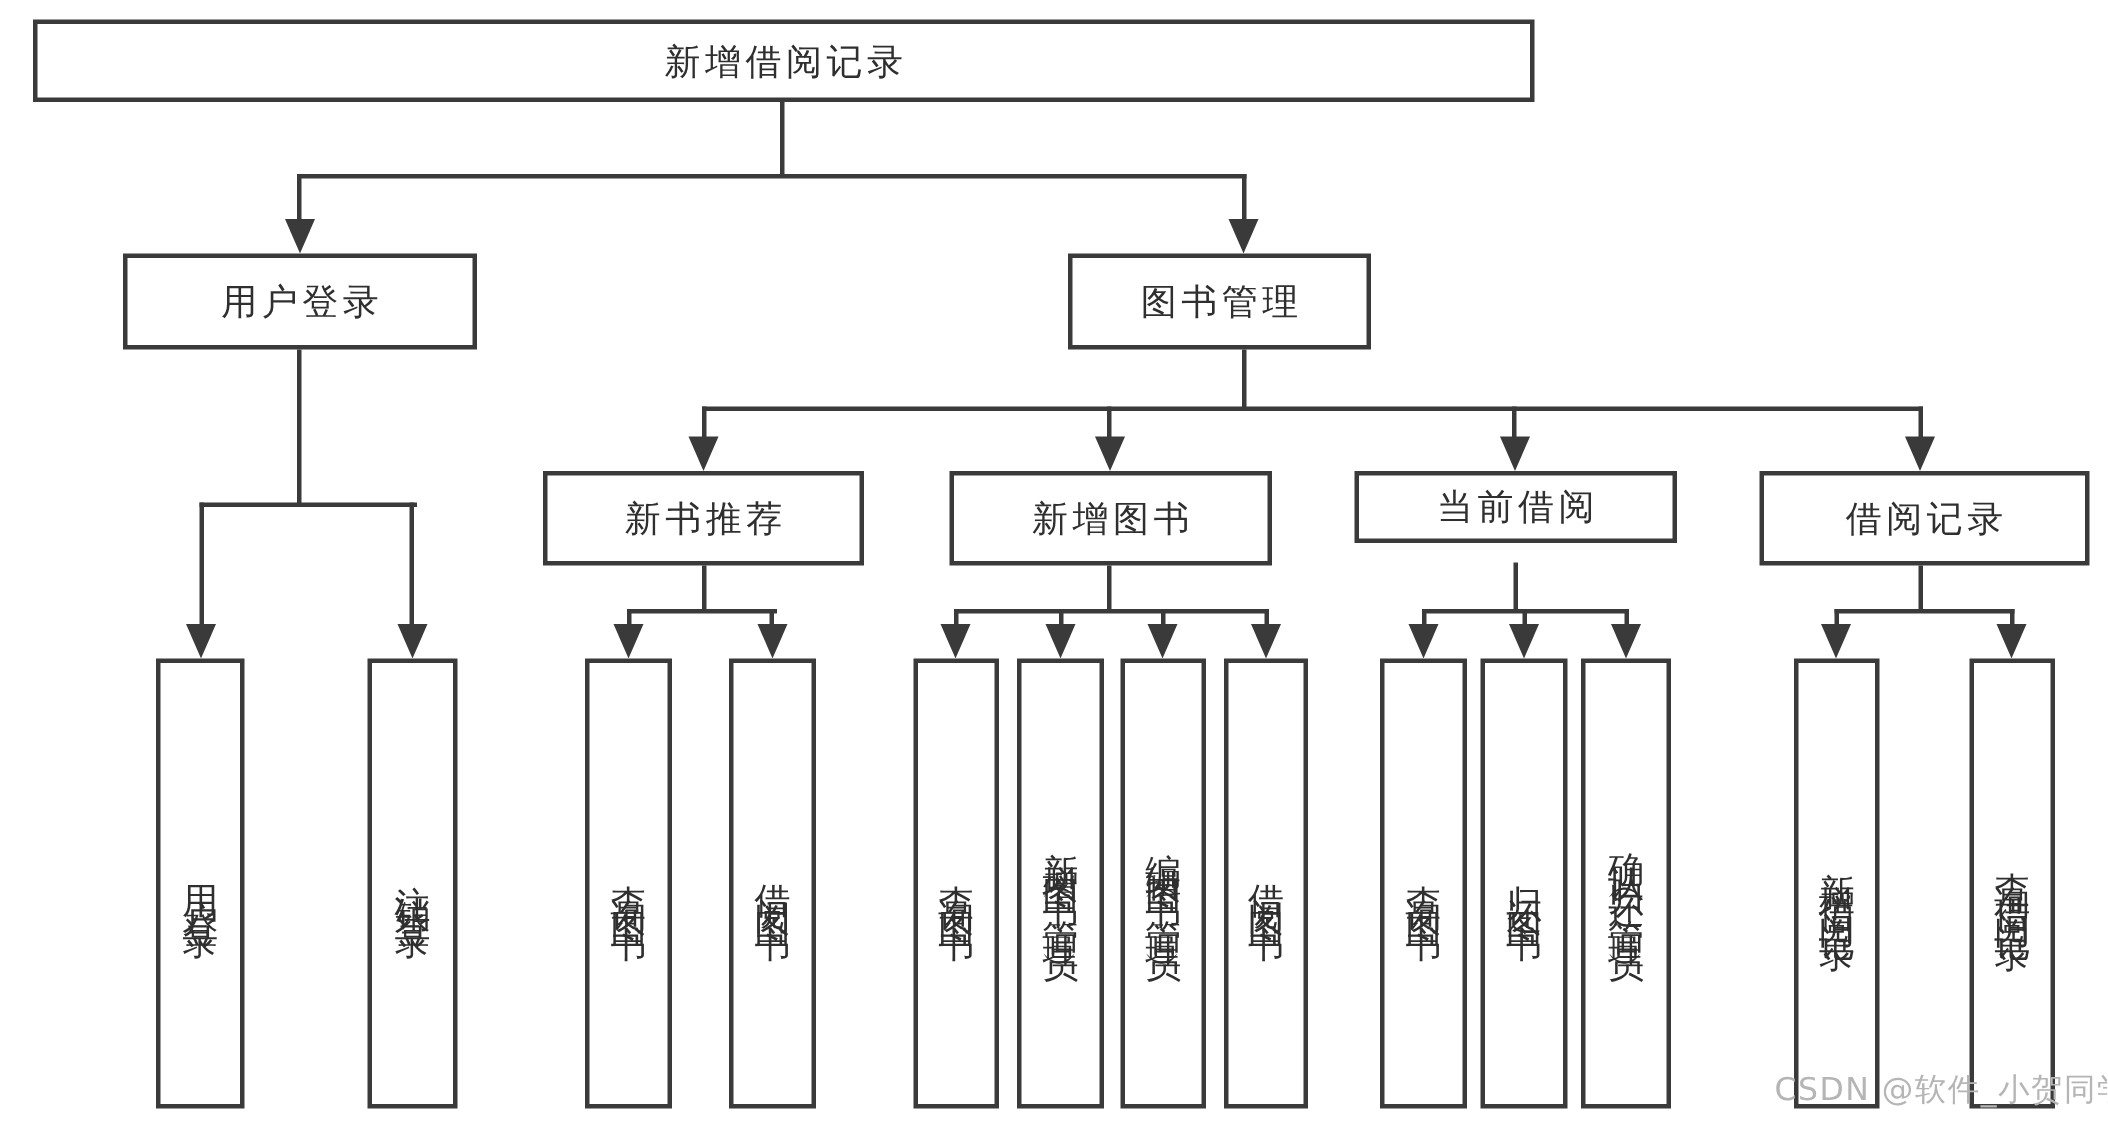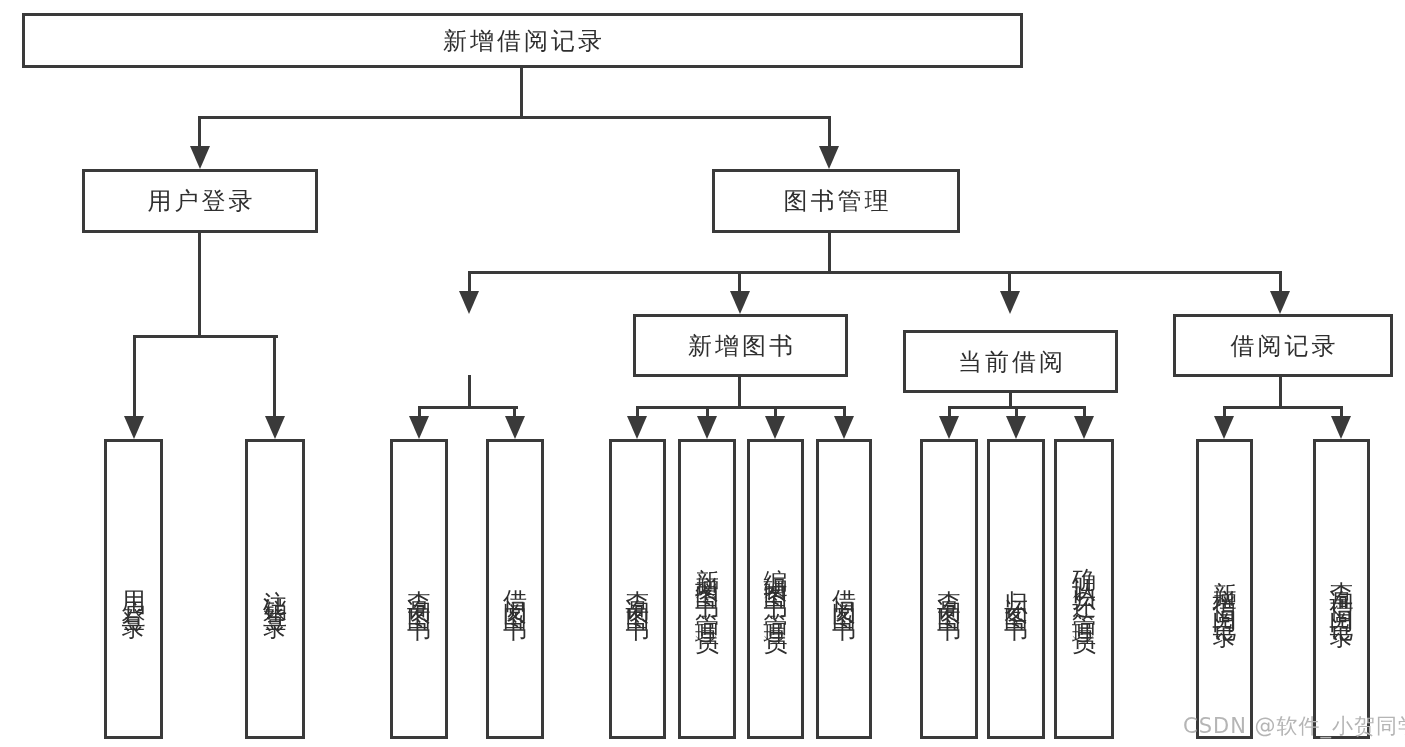--- a/index.html
+++ b/index.html
@@ -121,28 +121,31 @@
   <i class="vl" style="left:1340px;top:406px;height:15px"></i>
   <i class="ar" style="left:1331px;top:416px"></i>
 
   <div class="b" style="left:22px;top:13px;width:1001px;height:55px">
     <span>新增借阅记录</span>
   </div>
 
   <div class="b" style="left:82px;top:169px;width:236px;height:64px">
     <span>用户登录</span>
   </div>
-  <div class="b" style="left:712px;top:169px;width:248px;height:64px">
+  <div class="b" style="left:712px;top:169px;width:202px;height:64px">
     <span>图书管理</span>
   </div>
 
+  <div class="b" style="left:362px;top:314px;width:214px;height:63px">
+    <span>新书推荐</span>
+  </div>
   <div class="b" style="left:633px;top:314px;width:215px;height:63px">
     <span>新增图书</span>
   </div>
-  <div class="b" style="left:903px;top:330px;width:215px;height:63px">
+  <div class="b" style="left:903px;top:314px;width:215px;height:48px">
     <span>当前借阅</span>
   </div>
   <div class="b" style="left:1173px;top:314px;width:220px;height:63px">
     <span>借阅记录</span>
   </div>
 
   <div class="b vb" style="left:104px;top:439px;width:59px;height:300px">
     <span class="vt">用户登录</span>
   </div>
   <div class="b vb" style="left:245px;top:439px;width:60px;height:300px">

